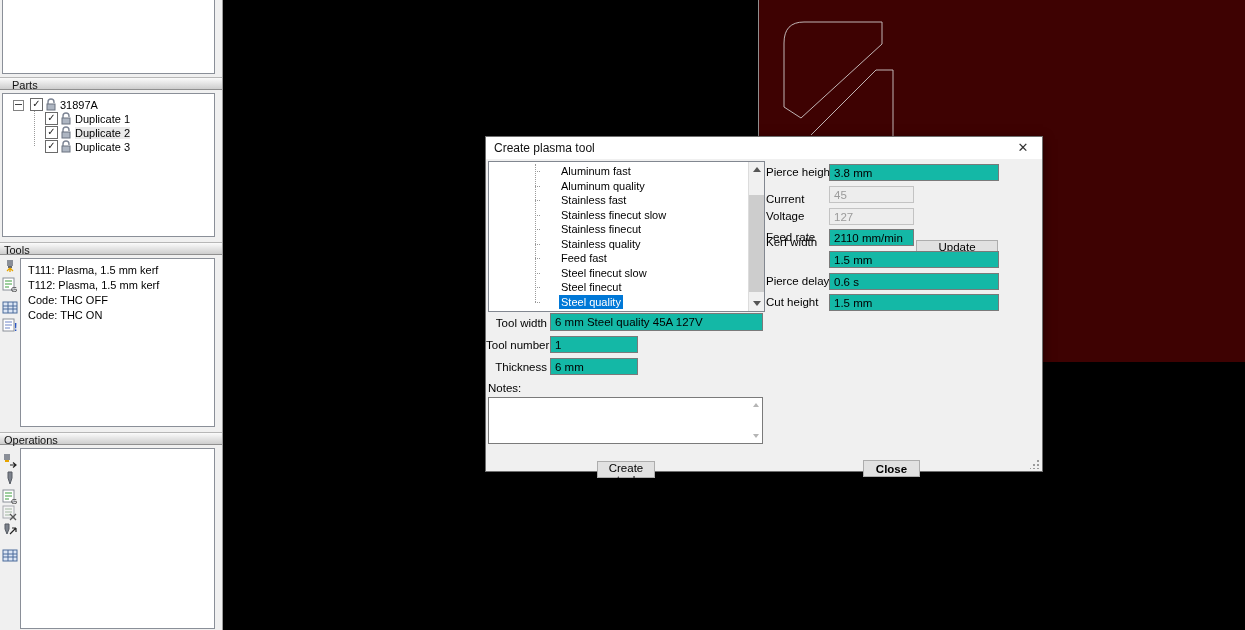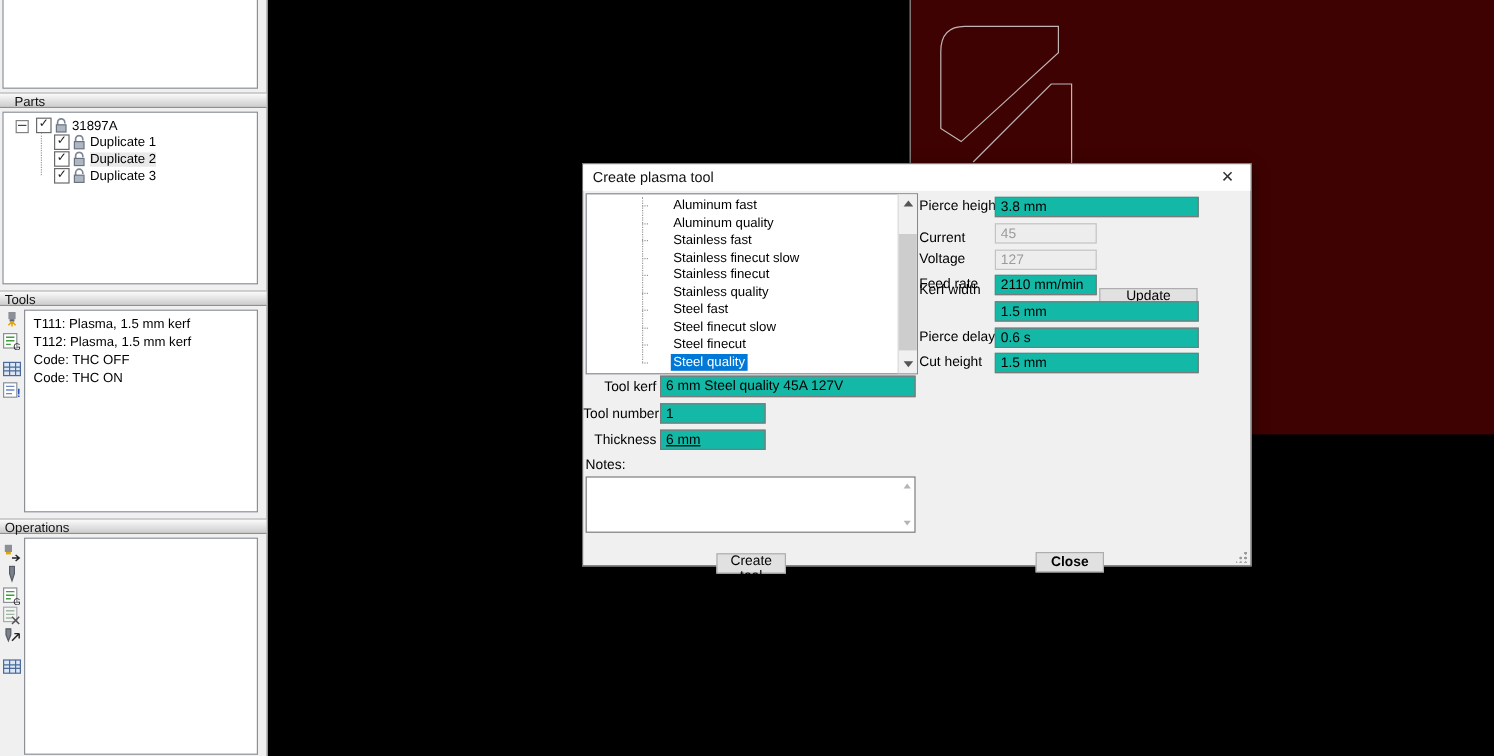--- a/index.html
+++ b/index.html
@@ -194,21 +194,21 @@
 
   <div id="preset-list" class="abs">
     <div class="tree-vline"></div>
     <div style="position:absolute;left:0;top:2px;right:15px;">
       <div class="preset-row"><span class="lbl">Aluminum fast</span></div>
       <div class="preset-row"><span class="lbl">Aluminum quality</span></div>
       <div class="preset-row"><span class="lbl">Stainless fast</span></div>
       <div class="preset-row"><span class="lbl">Stainless finecut slow</span></div>
       <div class="preset-row"><span class="lbl">Stainless finecut</span></div>
       <div class="preset-row"><span class="lbl">Stainless quality</span></div>
-      <div class="preset-row"><span class="lbl">Steel fast</span></div>
+      <div class="preset-row"><span class="lbl">Feed fast</span></div>
       <div class="preset-row"><span class="lbl">Steel finecut slow</span></div>
       <div class="preset-row"><span class="lbl">Steel finecut</span></div>
       <div class="preset-row selected"><span class="lbl">Steel quality</span></div>
     </div>
     <div class="vscroll">
       <div class="arr up"></div>
       <div class="thumb" style="top:33px;height:97px;"></div>
       <div class="arr down"></div>
     </div>
   </div>
@@ -222,26 +222,26 @@
   <div class="flabel" style="left:280px;top:94px;">Feed rate</div>
   <input class="tbox" style="left: 343px; top: 92px; width: 85px; height: 17px;" value="2110 mm/min">
   <button class="btn" style="left:430px;top:91px;width:82px;height:19px;">Update operations</button>
   <div class="flabel" style="left:280px;top:99px;">Kerf width</div>
   <input class="tbox" style="left: 343px; top: 114px; width: 170px; height: 17px;" value="1.5 mm">
   <div class="flabel" style="left:280px;top:138px;">Pierce delay</div>
   <input class="tbox" style="left: 343px; top: 136px; width: 170px; height: 17px;" value="0.6 s">
   <div class="flabel" style="left:280px;top:159px;">Cut height</div>
   <input class="tbox" style="left: 343px; top: 157px; width: 170px; height: 17px;" value="1.5 mm">
 
-  <div class="flabel" style="left:0px;top:180px;width:61px;text-align:right;">Tool kerf</div>
+  <div class="flabel" style="left:0px;top:180px;width:61px;text-align:right;">Tool width</div>
   <input class="tbox" style="left: 64px; top: 176px; width: 213px; height: 18px;" value="6 mm Steel quality 45A 127V">
   <div class="flabel" style="left:0px;top:202px;width:61px;text-align:right;">Tool number</div>
   <input class="tbox" style="left: 64px; top: 199px; width: 88px; height: 17px;" value="1">
   <div class="flabel" style="left:0px;top:224px;width:61px;text-align:right;">Thickness</div>
-  <input class="tbox" style="left: 64px; top: 221px; width: 88px; height: 17px; text-decoration: underline;" value="6 mm">
+  <input class="tbox" style="left: 64px; top: 221px; width: 88px; height: 17px;" value="6 mm">
 
   <div class="flabel" style="left:2px;top:245px;">Notes:</div>
   <div id="notes-box" style="left:2px;top:260px;width:275px;height:47px;">
     <div class="mini-arr up"></div>
     <div class="mini-arr down"></div>
   </div>
 
   <button class="btn" style="left:111px;top:312px;width:58px;height:17px;">Create tool</button>
   <button class="btn" style="left:377px;top:311px;width:57px;height:17px;font-weight:bold;">Close</button>
   <div id="grip"></div>

